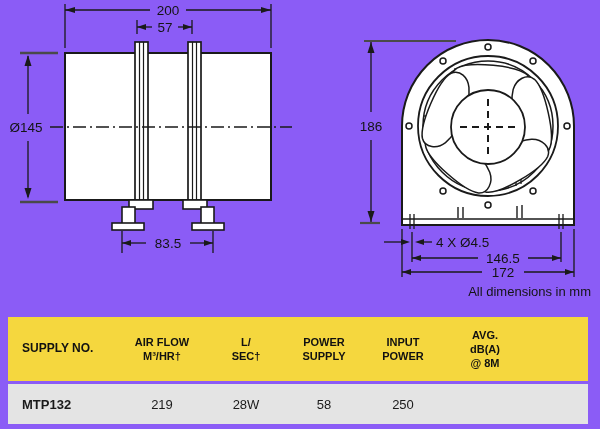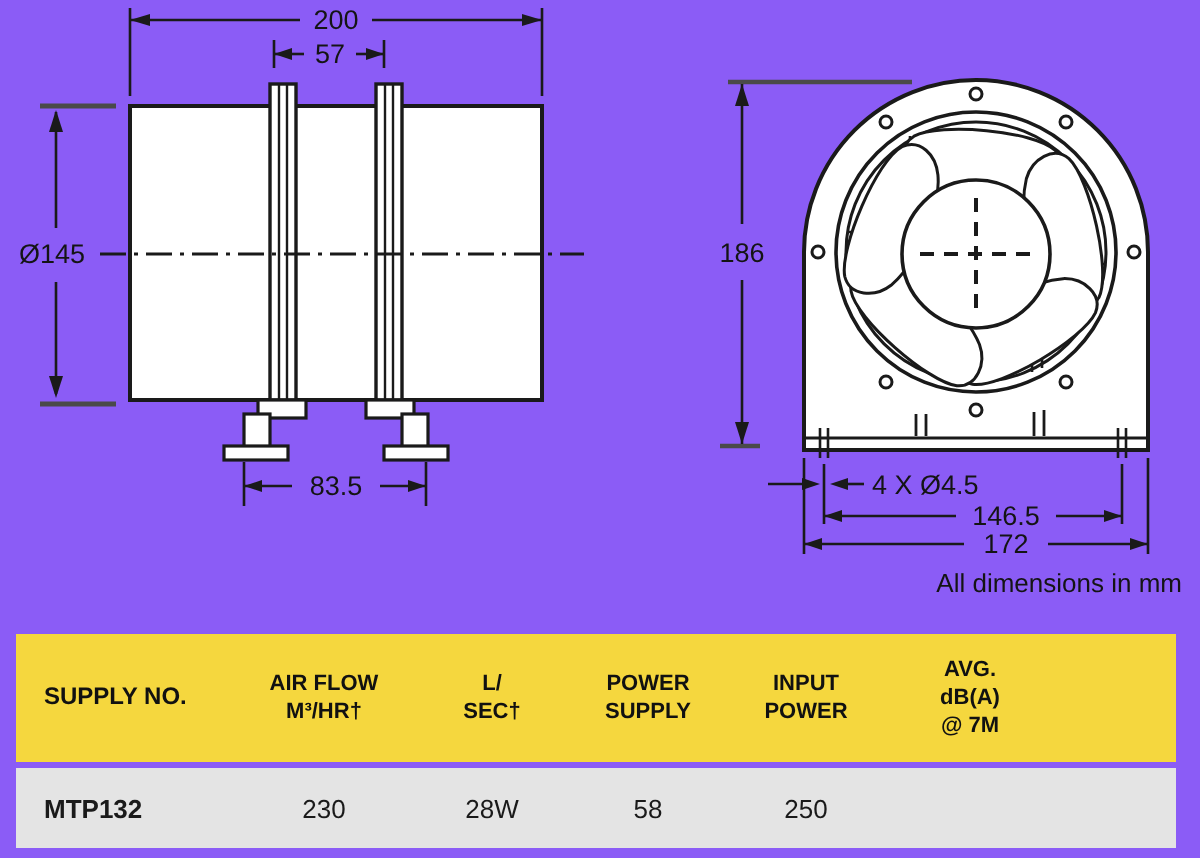--- a/index.html
+++ b/index.html
@@ -203,24 +203,24 @@
     <div class="hcell">AIR FLOW
 M³/HR†</div>
     <div class="hcell">L/
 SEC†</div>
     <div class="hcell">POWER
 SUPPLY</div>
     <div class="hcell">INPUT
 POWER</div>
     <div class="hcell">AVG.
 dB(A)
-@ 7M</div>
+@ 8M</div>
   </div>
 
   <div class="spec-row">
     <div class="dcell first">MTP132</div>
-    <div class="dcell">230</div>
+    <div class="dcell">219</div>
     <div class="dcell">28W</div>
     <div class="dcell">58</div>
     <div class="dcell">250</div>
   </div>
 
 </div>
 
 </body></html>

